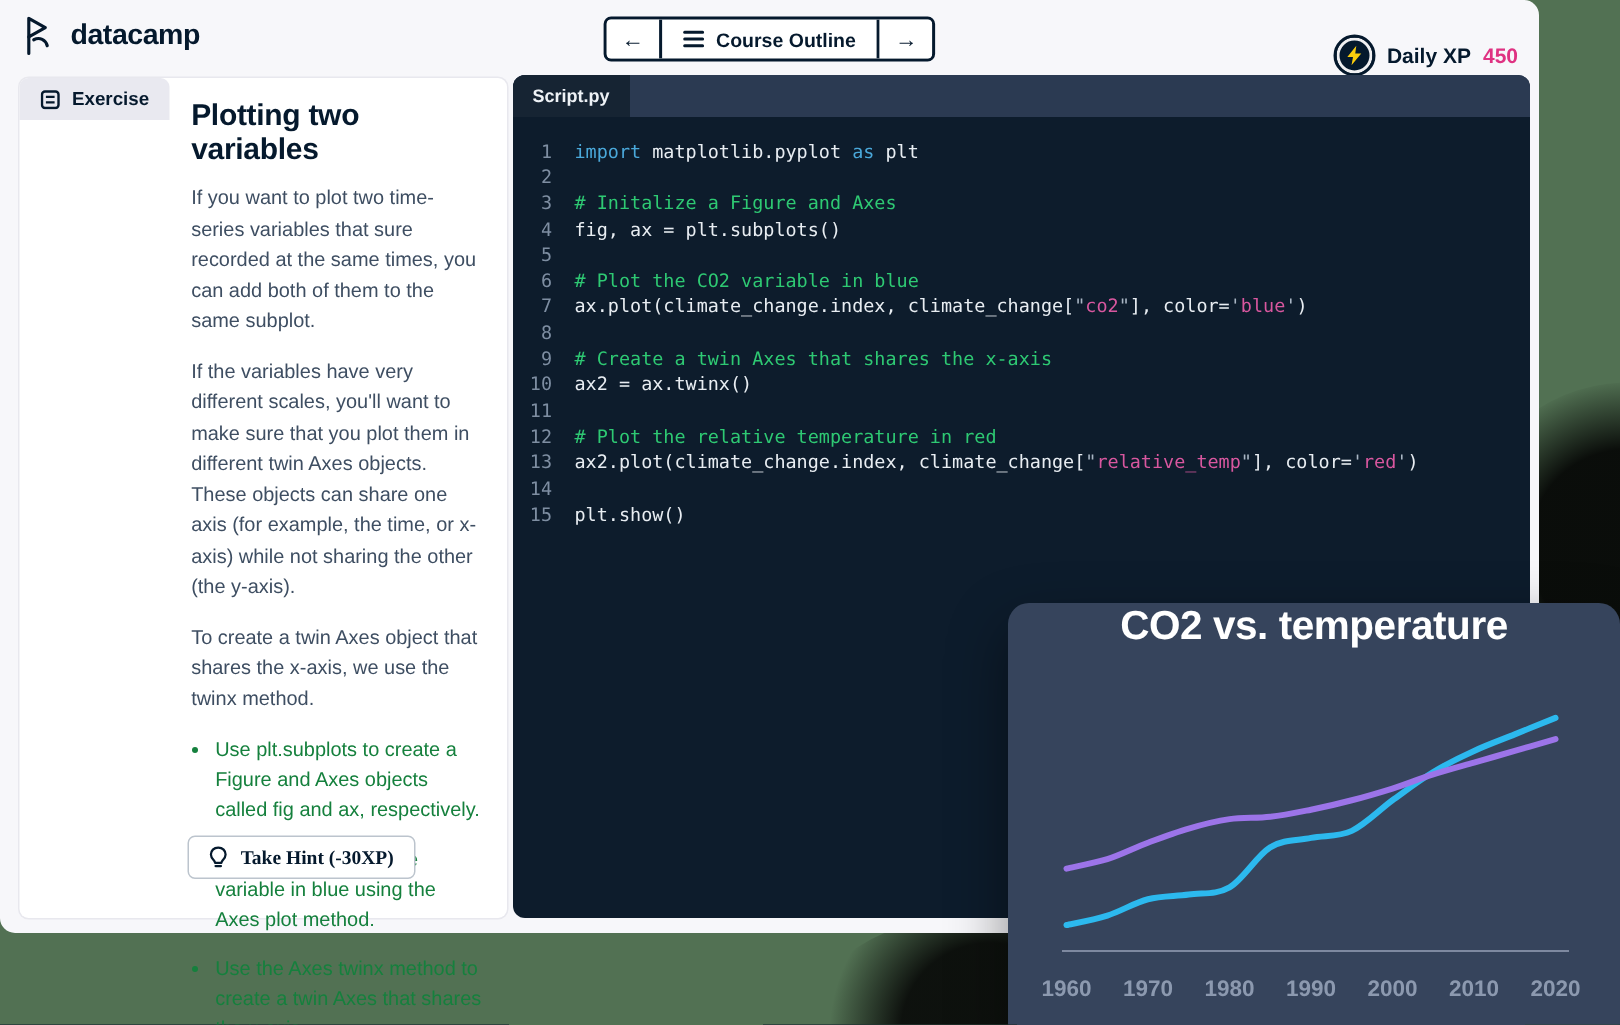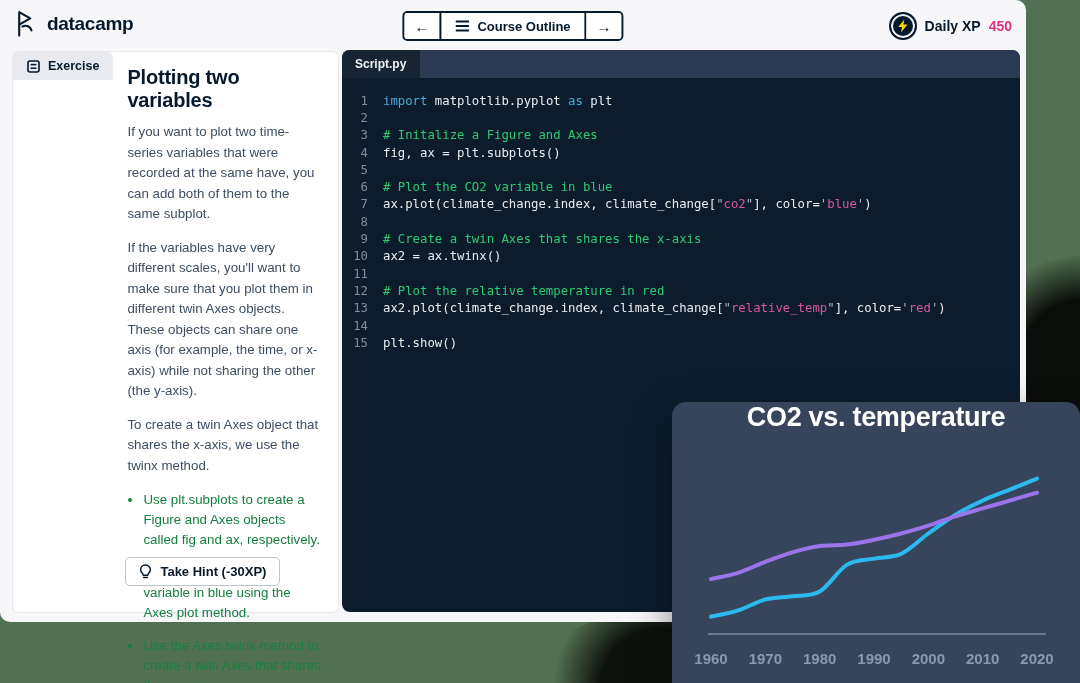--- a/index.html
+++ b/index.html
@@ -21,21 +21,21 @@
   
   .app-header { position:relative; height:50px; }
   .brand { position:absolute; left:16px; top:11px; display:flex; align-items:center; gap:7px; }
   .brand-word { font-size:19px; font-weight:700; color:#05192d; letter-spacing:-.3px; }
   .nav-group { position:absolute; left:50%; top:11px; transform:translateX(-50%);
     display:flex; height:30px; border:2px solid #05192d; border-radius:5px; background:#fff; overflow:hidden; }
   .nav-btn { display:flex; align-items:center; justify-content:center; padding:0 10px;
     font-size:15px; font-weight:700; color:#05192d; background:#fff; border:none; cursor:pointer; }
   .nav-mid { display:flex; align-items:center; gap:8px; padding:0 14px; font-size:13px; font-weight:700;
     color:#05192d; border-left:2px solid #05192d; border-right:2px solid #05192d; cursor:pointer; }
-  .xp-area { position:absolute; right:14px; top:12px; display:flex; align-items:center; gap:8px; }
+  .xp-area { position:absolute; right:14px; top:23px; display:flex; align-items:center; gap:8px; }
   .bolt-circle { width:28px; height:28px; border-radius:50%; background:#05192d;
     border:2px solid #05192d; box-shadow:inset 0 0 0 2px #f0f0f2; display:flex; align-items:center; justify-content:center; }
   .xp-label { font-size:14px; font-weight:700; color:#05192d; }
   .xp-value { font-size:14px; font-weight:700; color:#df3282; }
 
   
   .left-card { position:absolute; left:13px; top:52px; width:325px; height:560px;
     background:#fff; border-radius:6px; box-shadow:0 0 0 1px #e8e8ee; display:flex; flex-direction:row; }
   .card-bar { height:28px; background:#e9e9f0; border-radius:6px 6px 0 0;
     display:flex; align-items:center; gap:8px; padding:0 14px; }
@@ -45,21 +45,21 @@
   .para { font-size:13.3px; line-height:20.5px; color:#3e4e62; margin-bottom:13px; }
   .instr-bar { margin:4px -16px 0 -14px; height:27px; background:#efeff5;
     display:flex; align-items:center; gap:8px; padding:0 12px; }
   .instr-title { font-size:13px; font-weight:700; color:#05192d; flex:1; }
   .xp-badge { background:#fcce0d; color:#05192d; font-size:11px; font-weight:700;
     padding:3px 7px; border-radius:3px; }
   .bullets { margin:14px 0 0 16px; }
   .bullets li { font-size:13.3px; line-height:20px; color:#15803d; margin-bottom:13px; }
   .hint-btn { position:absolute; left:0px; bottom:26px; margin-left:12px;
     display:flex; align-items:center; gap:8px; background:#fff; border:1.5px solid #bcc4cd;
-    border-radius:5px; height:29px; padding:0 13px; font-family:Liberation Sans, sans-serif;
+    border-radius:5px; height:29px; padding:0 13px; font-family:Liberation Serif, serif;
     font-size:13px; font-weight:700; color:#05192d; cursor:pointer; }
 
   
   .editor { position:absolute; left:342px; top:50px; width:678px; height:562px;
     background:#0d1c2c; border-radius:8px; overflow:hidden; }
   .tabbar { height:28px; background:#2b3a52; display:flex; }
   .tab { width:78px; background:#162433; color:#eef2f6; font-size:12px; font-weight:700;
     display:flex; align-items:center; padding-left:13px; cursor:pointer; }
   .code-area { padding-top:14px; font-family:"DejaVu Sans Mono", monospace; font-size:12.3px; }
   .code-line { height:17.3px; display:flex; align-items:center; white-space:pre; }
@@ -125,21 +125,21 @@
           <line x1="3.6" y1="4.6" x2="9.4" y2="4.6" stroke="#05192d" stroke-width="1.5"></line>
           <line x1="3.6" y1="8.2" x2="9.4" y2="8.2" stroke="#05192d" stroke-width="1.5"></line>
         </svg>
         <span class="card-bar-title">Exercise</span>
       </div>
 
       <div class="card-body">
         <div class="ex-title">Plotting two variables</div>
 
         <div>
-            <p class="para">If you want to plot two time-series variables that were recorded at the same have, you can add both of them to the same subplot.</p>
+            <p class="para">If you want to plot two time-series variables that sure recorded at the same times, you can add both of them to the same subplot.</p>
             <p class="para">If the variables have very different scales, you'll want to make sure that you plot them in different twin Axes objects. These objects can share one axis (for example, the time, or x-axis) while not sharing the other (the y-axis).</p>
             <p class="para">To create a twin Axes object that shares the x-axis, we use the twinx method.</p>
           </div>
 
 
         <ul class="bullets">
             <li>Use plt.subplots to create a Figure and Axes objects called fig and ax, respectively.</li>
             <li>Plot the carbon dioxide variable in blue using the Axes plot method.</li>
             <li>Use the Axes twinx method to create a twin Axes that shares the x-axis.</li>
             <li>Plot the relative temperature variable in red on the twin Axes using its plot method.</li>

